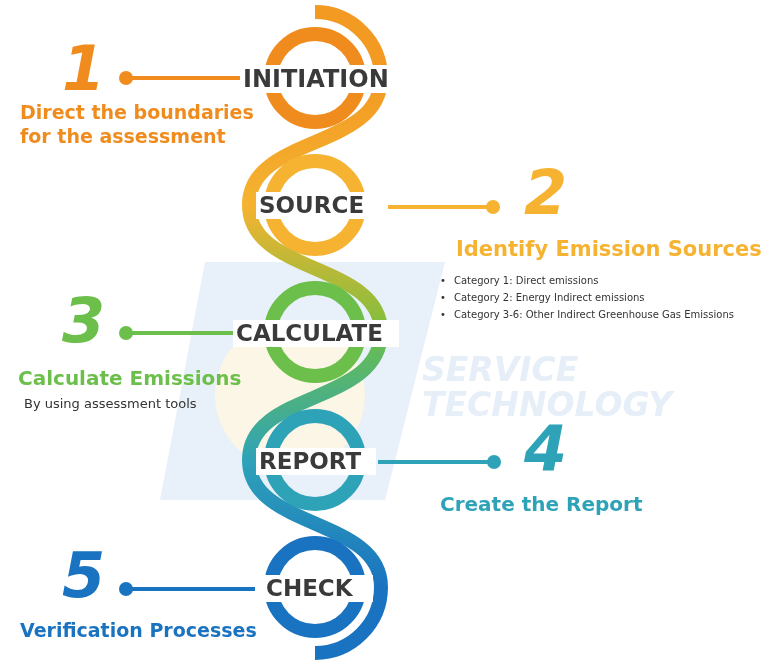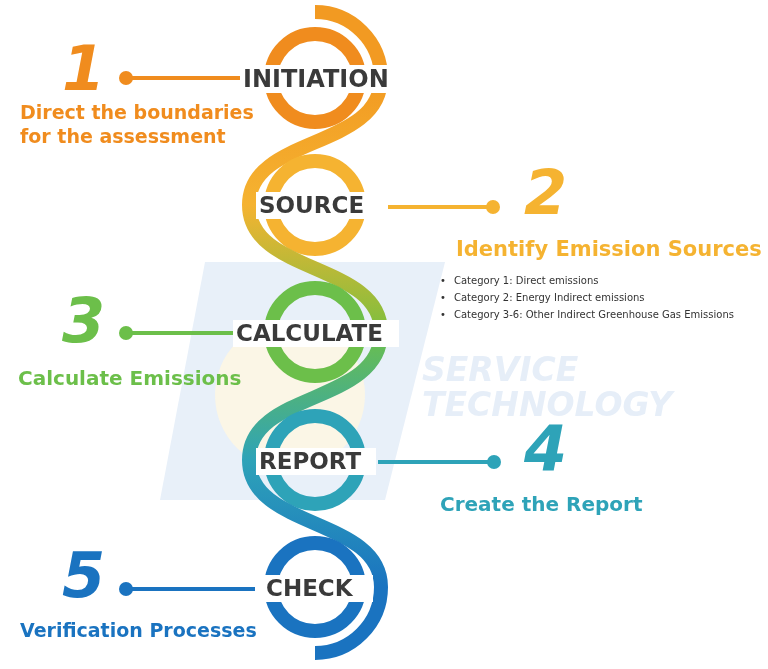--- a/index.html
+++ b/index.html
@@ -111,20 +111,21 @@
   <div class="abs num" style="left:524px;top:162px;color:#f5b331;">2</div>
   <div class="abs heading" style="left:440px;top:236px;color:#f5b331;font-size:21px;margin-left:16px;">Identify Emission Sources</div>
   <ul class="abs bullets" style="left:440px;top:272px;">
     <li>Category 1: Direct emissions</li>
     <li>Category 2: Energy Indirect emissions</li>
     <li>Category 3-6: Other Indirect Greenhouse Gas Emissions</li>
   </ul>
 
   <div class="abs num" style="left:62px;top:290px;color:#6cbf4a;">3</div>
   <div class="abs heading" style="left:18px;top:366px;color:#6cbf4a;font-size:20px;">Calculate Emissions</div>
+  <div class="abs sub" style="left:24px;top:396px;">By using assessment tools</div>
 
   <div class="abs num" style="left:524px;top:418px;color:#2ea3b8;">4</div>
   <div class="abs heading" style="left:440px;top:492px;color:#2ea3b8;font-size:20px;">Create the Report</div>
 
   <div class="abs num" style="left:62px;top:545px;color:#1a73c0;">5</div>
   <div class="abs heading" style="left:20px;top:619px;color:#1a73c0;font-size:19px;">Verification Processes</div>
 
 </div>
 
 </body></html>

